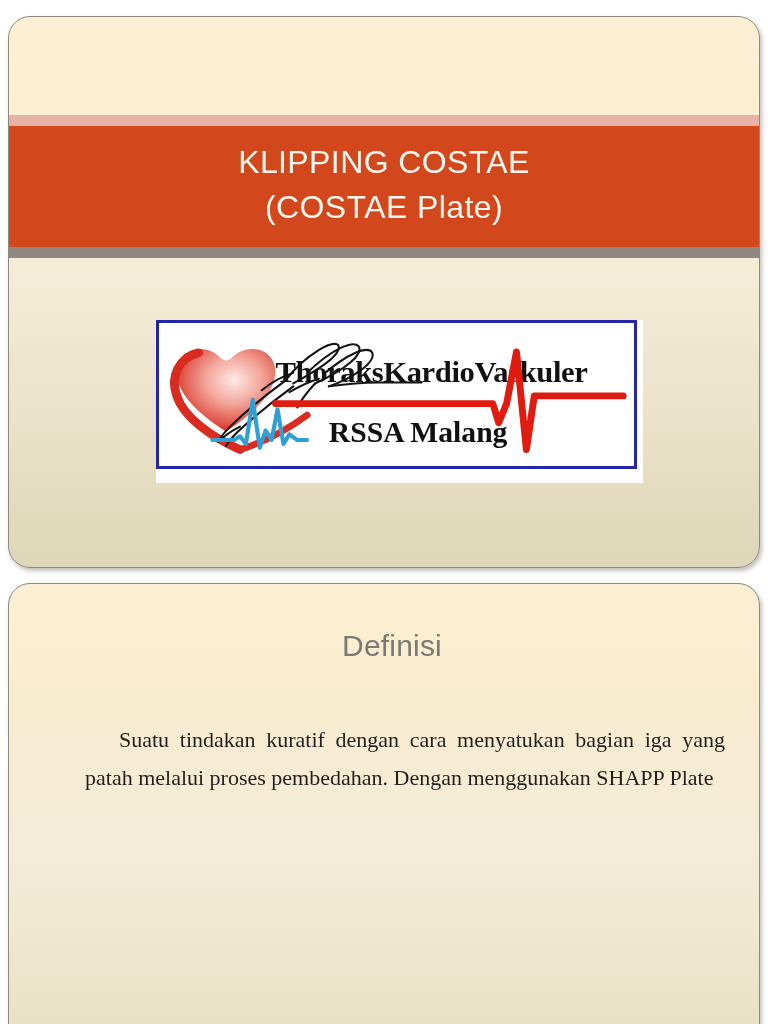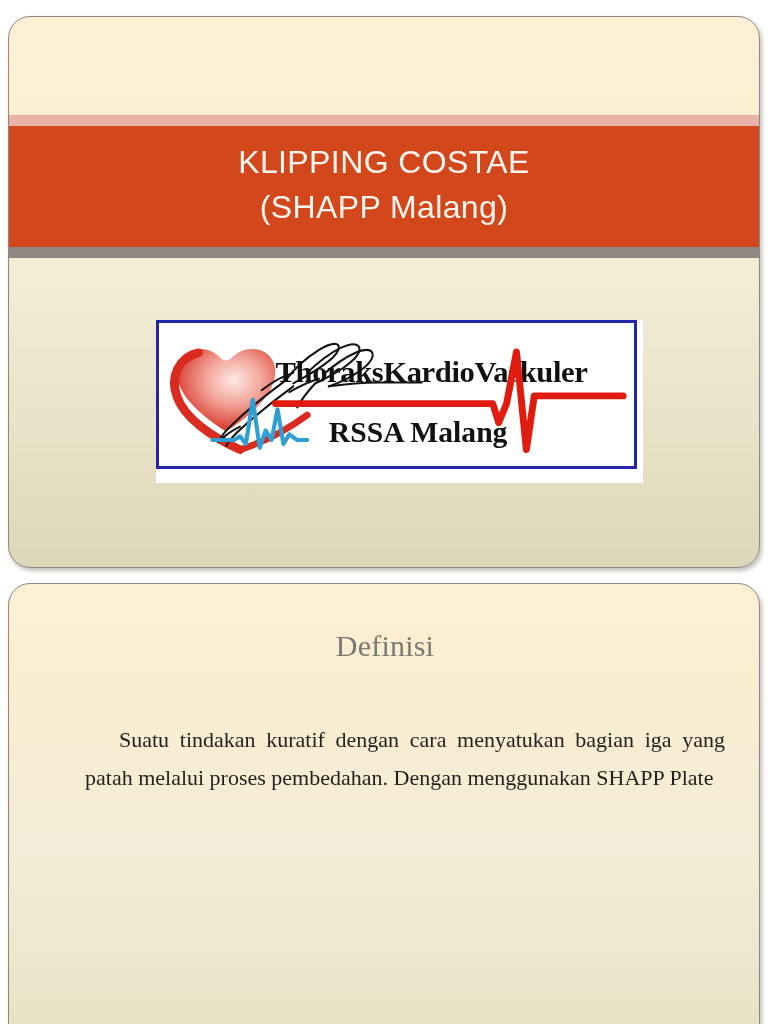--- a/index.html
+++ b/index.html
@@ -108,26 +108,26 @@
     background: linear-gradient(to bottom,
                 #fcefd3 0%,
                 #faedd0 22%,
                 #f4ecd8 55%,
                 #eee7cd 80%,
                 #e6dec2 100%);
   }
 
   #definisi-heading {
     position: absolute;
-    left: 1px;
+    left: 8px;
     top: 20px;
     width: 100%;
     text-align: center;
     color: #7b7a72;
-    font-family: Liberation Serif, serif;
+    font-family: Liberation Sans, sans-serif;
     font-size: 30px;
     font-weight: 400;
     letter-spacing: 0.2px;
   }
 
   #definisi-body {
     position: absolute;
     left: 76px;
     top: 115px;
     width: 640px;
@@ -143,21 +143,21 @@
 <body>
 
 <div id="page">
 
   <section class="slide" id="slide-title">
 
     <div class="title-band-wrap">
       <div class="band-pink"></div>
       <div class="band-orange">
         <div class="title-line">KLIPPING COSTAE</div>
-        <div class="title-line">(SHAPP Malang)</div>
+        <div class="title-line">(COSTAE Plate)</div>
       </div>
       <div class="band-gray"></div>
     </div>
 
     <div id="logo-image">
       <div id="logo-frame">
         <svg id="logo-svg" viewBox="0 0 481 149" preserveAspectRatio="none">
           <defs>
             <radialGradient id="heartfill" cx="58%" cy="38%" r="62%">
               <stop offset="0%" stop-color="#fde9e6"></stop>

